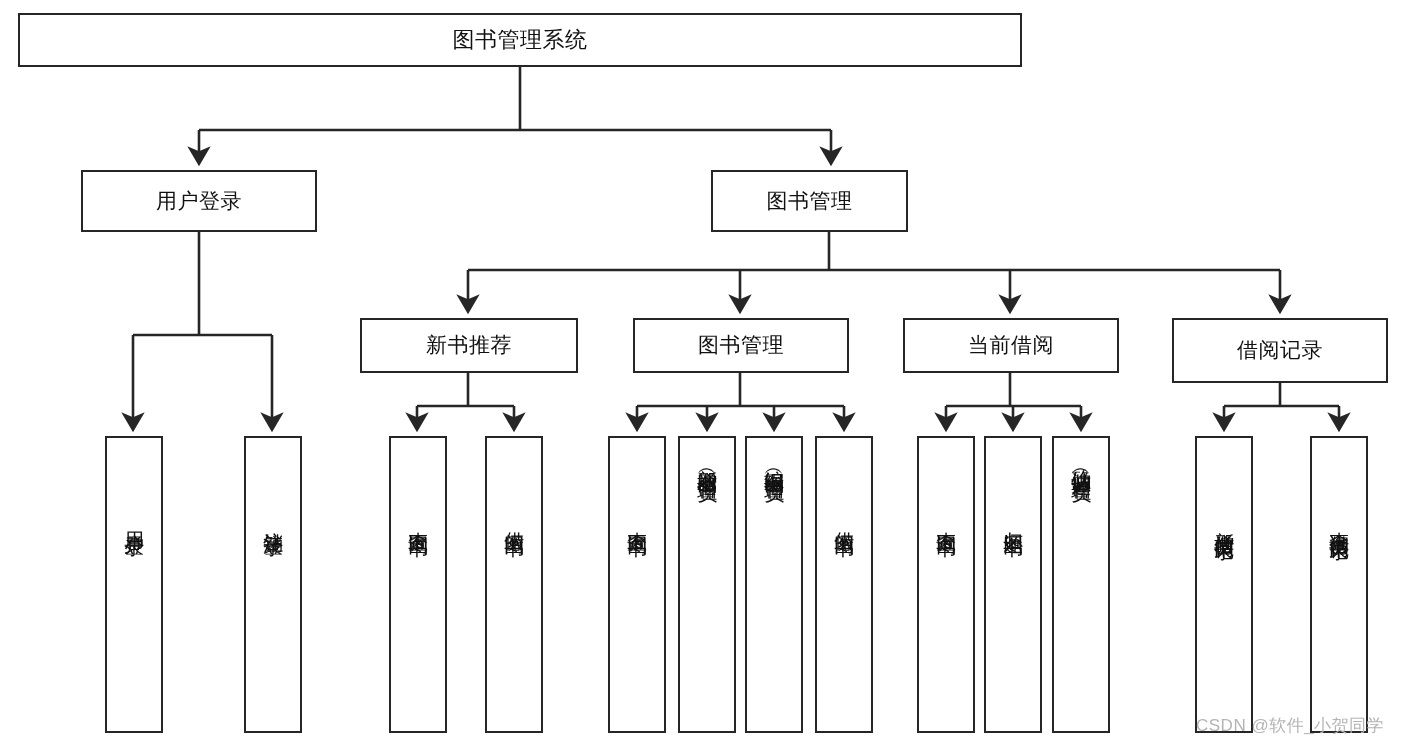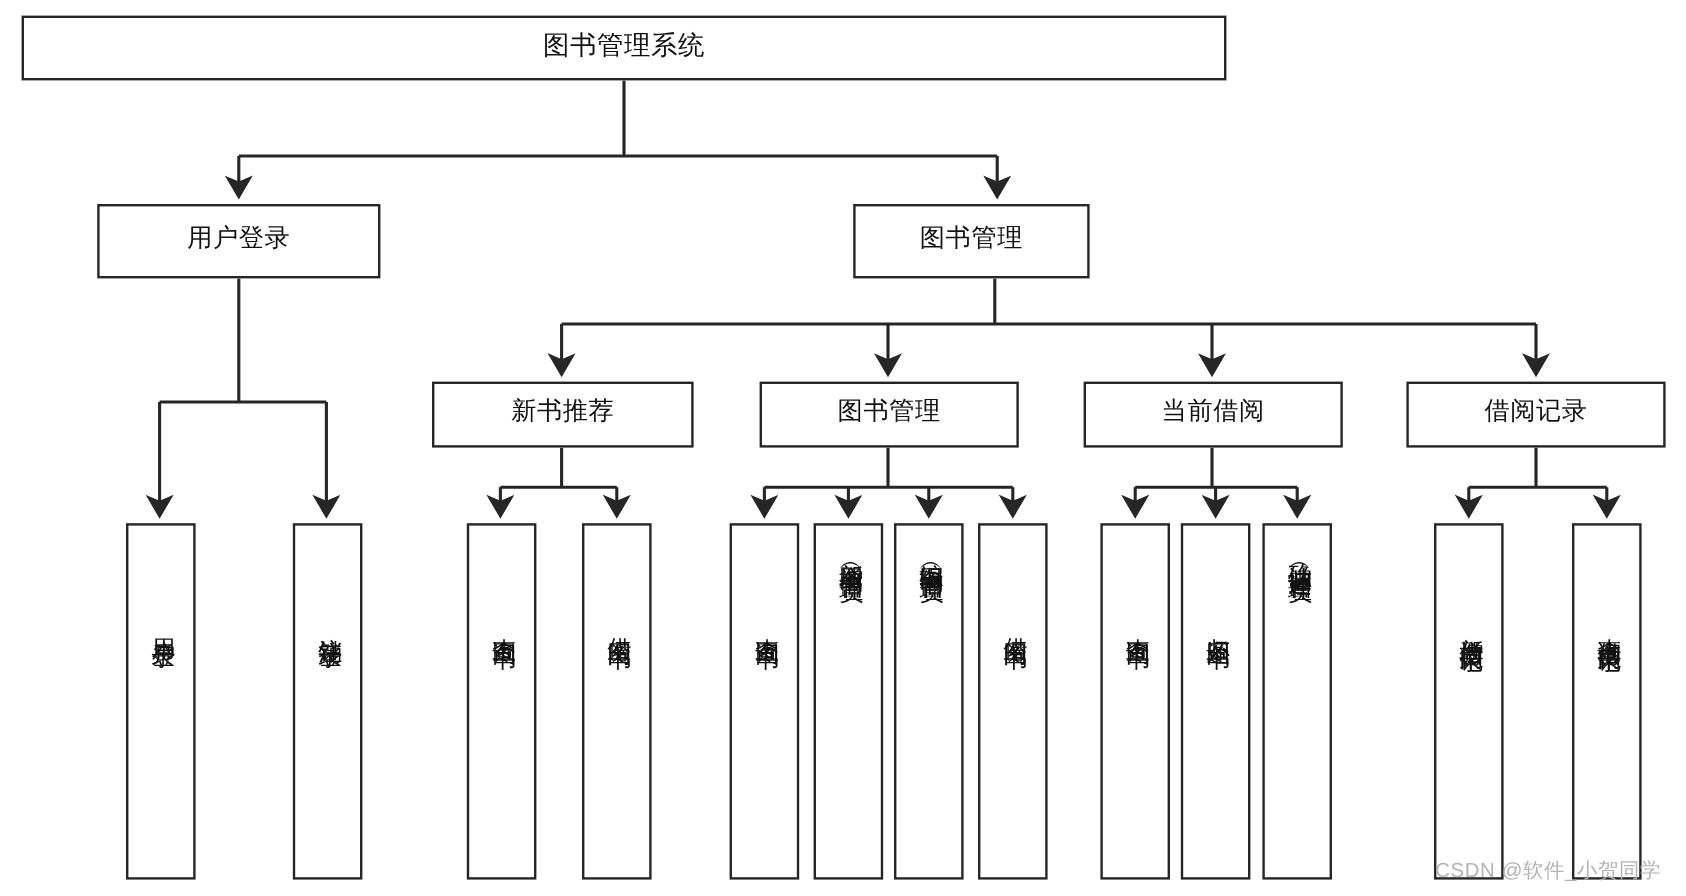--- a/index.html
+++ b/index.html
@@ -36,21 +36,20 @@
     justify-content: center;
     overflow: hidden;
   }
   .node .label {
     color: #111111;
     font-size: 21px;
     line-height: 1.15;
     letter-spacing: 0.5px;
     white-space: nowrap;
     text-align: center;
-    font-family: Liberation Mono, monospace;
   }
   .node.root .label { font-size: 22px; }
   .node.leaf {
     align-items: flex-start;
     justify-content: center;
     padding-top: 16px;
   }
   .node.leaf .label {
     writing-mode: vertical-rl;
     text-orientation: upright;
@@ -140,21 +139,21 @@
 
   <div class="node lvl2" style="left: 360px; top: 318px; width: 218px; height: 55px; border-color: rgb(38, 38, 38); background: rgb(255, 255, 255);">
     <span class="label" style="color: rgb(17, 17, 17);">新书推荐</span>
   </div>
   <div class="node lvl2" style="left: 633px; top: 318px; width: 216px; height: 55px; border-color: rgb(38, 38, 38); background: rgb(255, 255, 255);">
     <span class="label" style="color: rgb(17, 17, 17);">图书管理</span>
   </div>
   <div class="node lvl2" style="left: 903px; top: 318px; width: 216px; height: 55px; border-color: rgb(38, 38, 38); background: rgb(255, 255, 255);">
     <span class="label" style="color: rgb(17, 17, 17);">当前借阅</span>
   </div>
-  <div class="node lvl2" style="left: 1172px; top: 318px; width: 216px; height: 55px; border-color: rgb(38, 38, 38); background: rgb(255, 255, 255);">
+  <div class="node lvl2" style="left: 1172px; top: 318px; width: 216px; height: 65px; border-color: rgb(38, 38, 38); background: rgb(255, 255, 255);">
     <span class="label" style="color: rgb(17, 17, 17);">借阅记录</span>
   </div>
 
   <div class="node leaf mid" style="left: 105px; top: 436px; width: 58px; height: 297px; border-color: rgb(38, 38, 38); background: rgb(255, 255, 255);">
     <span class="label" style="color: rgb(17, 17, 17);">用户登录</span>
   </div>
   <div class="node leaf mid" style="left: 244px; top: 436px; width: 58px; height: 297px; border-color: rgb(38, 38, 38); background: rgb(255, 255, 255);">
     <span class="label" style="color: rgb(17, 17, 17);">注销登录</span>
   </div>
   <div class="node leaf mid" style="left: 389px; top: 436px; width: 58px; height: 297px; border-color: rgb(38, 38, 38); background: rgb(255, 255, 255);">

